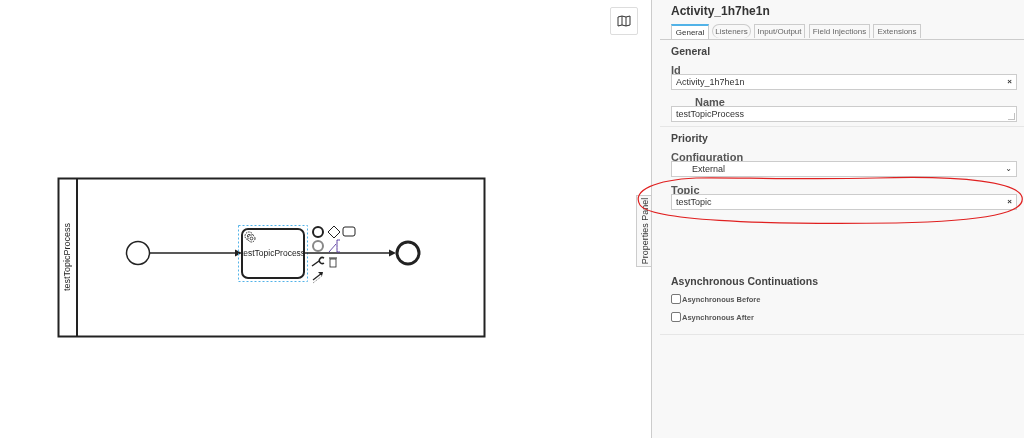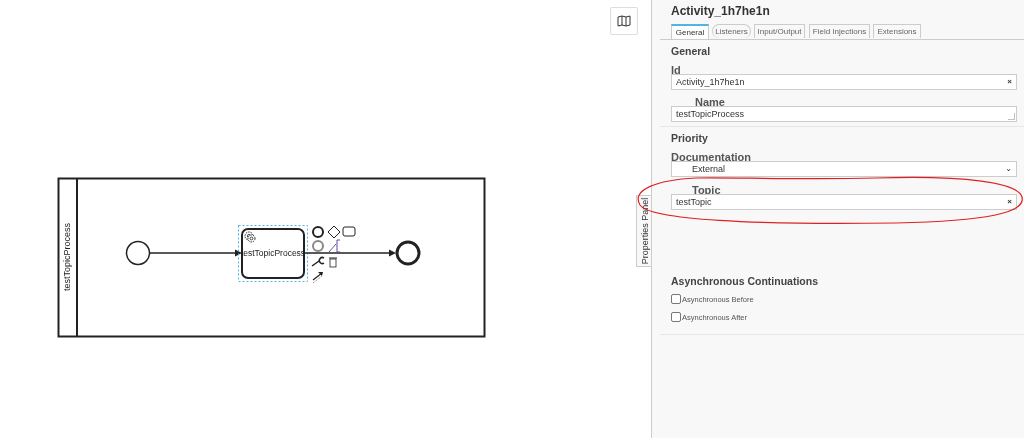--- a/index.html
+++ b/index.html
@@ -14,21 +14,21 @@
   .tabs { position:absolute; left:0; top:24px; width:368px; height:15px; border-bottom:1px solid #ccc; }
   .tab { position:absolute; top:0; height:14px; border:1px solid #ccc; border-bottom:none; background:#f8f8f8; font-size:8px; color:#666; display:flex; align-items:center; justify-content:center; box-sizing:border-box; }
   .tab.active { background:#fff; border-top:2px solid #52b3e8; height:15px; color:#333; }
   .section { position:absolute; left:0; width:368px; border-bottom:1px solid #e6e6e6; }
   .sec-h { position:absolute; left:11px; font-size:10.5px; font-weight:bold; color:#444; }
   .lbl { position:absolute; left:11px; font-size:11px; font-weight:bold; color:#555; }
   .field { position:absolute; left:11px; width:346px; height:16px; border:1px solid #ccc; background:#fff; box-sizing:border-box; font-size:9px; color:#333; padding-left:4px; line-height:14px; }
   .field .x { position:absolute; right:4px; top:0; font-size:8px; font-weight:bold; }
   .field .grip { position:absolute; right:1px; bottom:1px; width:6px; height:6px; border-right:1px solid #999; border-bottom:1px solid #999; transform:skewX(0); opacity:.6; }
   .field .chev { position:absolute; right:4px; top:0; font-size:8px; }
-  .cb { position:absolute; left:11px; display:flex; align-items:center; font-size:7.5px; font-weight:normal; color:#555;justify-content:space-between; }
+  .cb { position:absolute; left:11px; display:flex; align-items:center; font-size:7.5px; font-weight:bold; color:#555;justify-content:space-between; }
   .cb .box { width:8px; height:8px; border:1px solid #777; border-radius:2px; background:#fff; margin-right:1px; }
   .annot { position:absolute; left:636px; top:175px; width:388px; height:52px; pointer-events:none; }
 </style>
 </head>
 <body>
 
 <div class="canvas">
   <svg width="651" height="438">
 
     <g>
@@ -113,26 +113,26 @@
       </div>
       <div class="lbl" style="top:56px;margin-left:24px;">Name</div>
       <div class="field" style="top:66px;">
         <span>testTopicProcess</span>
         <span class="grip"></span>
       </div>
     </div>
 
     <div class="section" style="top:127px;height:86px;border-bottom:none;">
       <div class="sec-h" style="top:5px;">Priority</div>
-      <div class="lbl" style="top:24px;">Documentation</div>
+      <div class="lbl" style="top:24px;">Configuration</div>
       <div class="field" style="top:34px;padding-left:20px;">
         <span>External</span>
         <span class="chev">⌄</span>
       </div>
-      <div class="lbl" style="top:57px;margin-left:21px;">Topic</div>
+      <div class="lbl" style="top:57px;">Topic</div>
       <div class="field" style="top:67px;">
         <span>testTopic</span>
         <span class="x">×</span>
       </div>
     </div>
 
 
     <div class="section" style="top:270px;height:64px;">
       <div class="sec-h" style="top:5px;text-align:right;">Asynchronous Continuations</div>
       <div class="cb" style="top:24px;">

